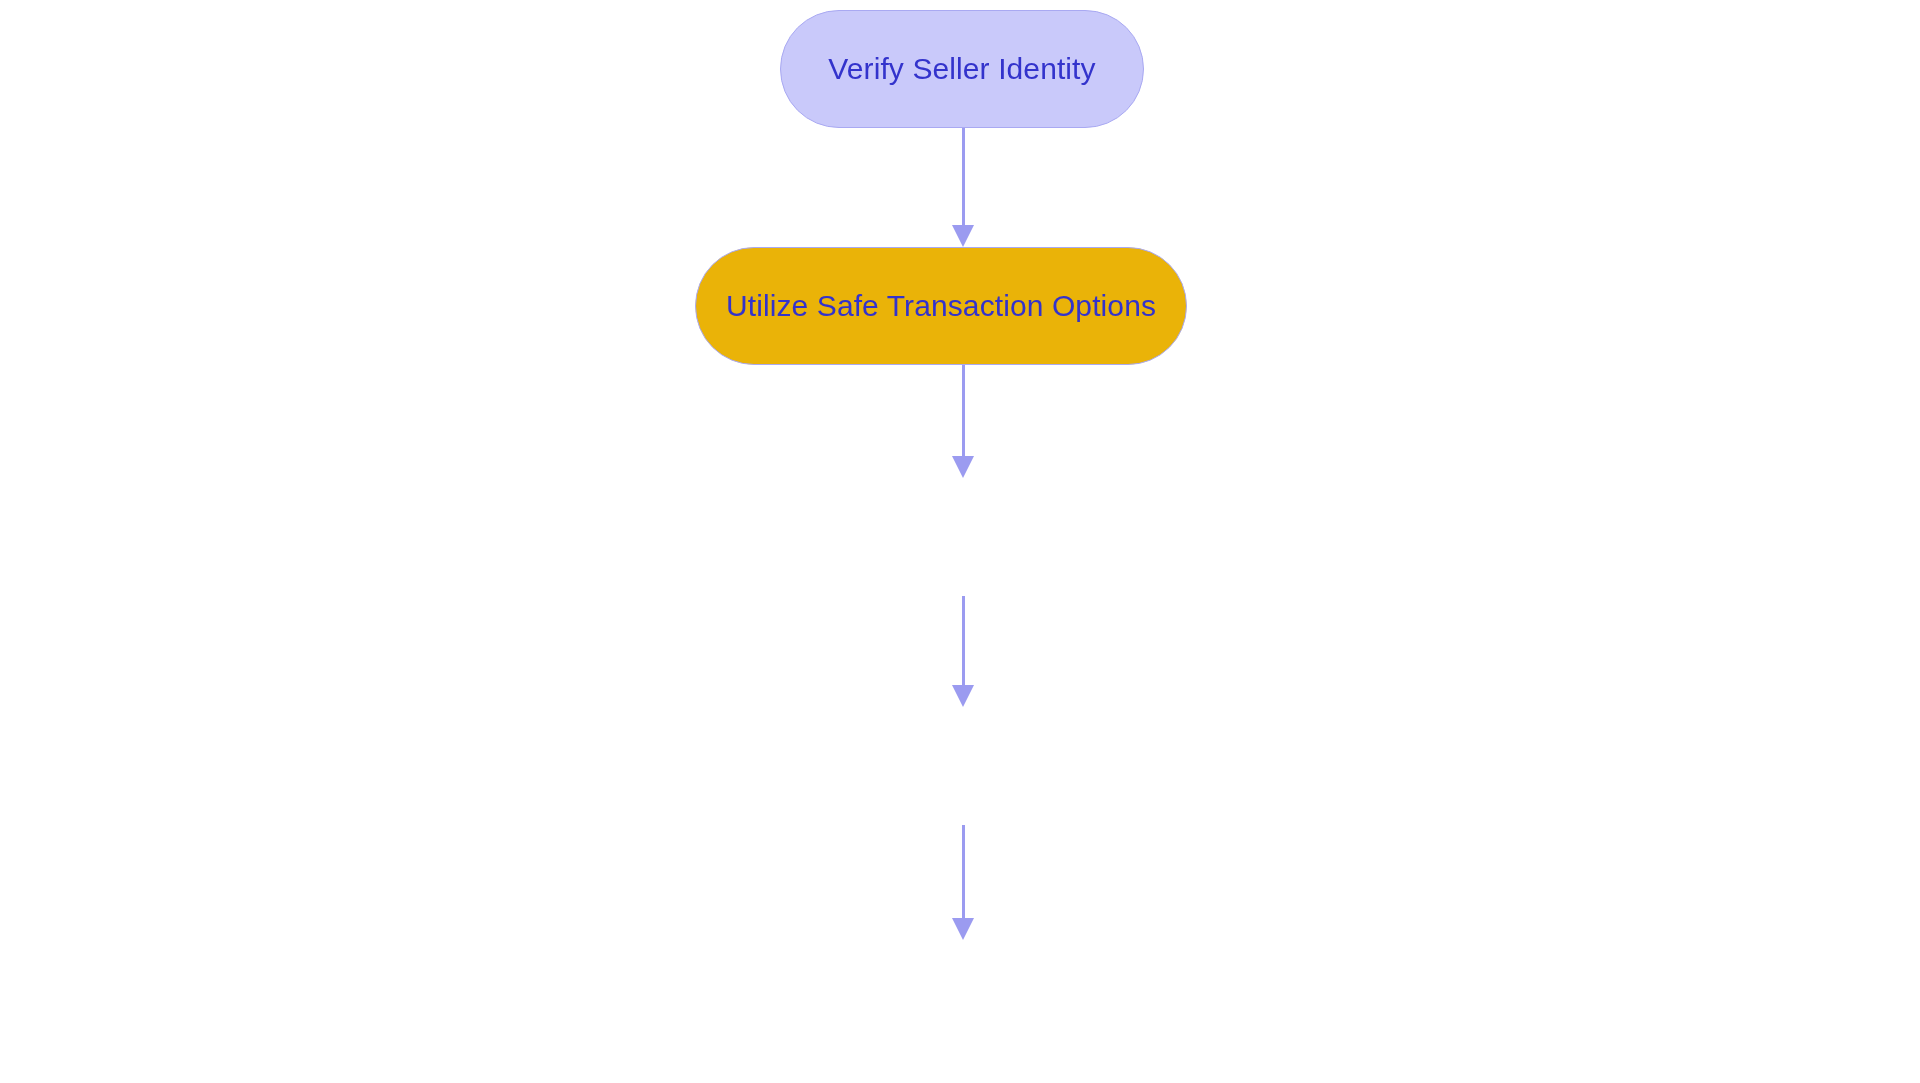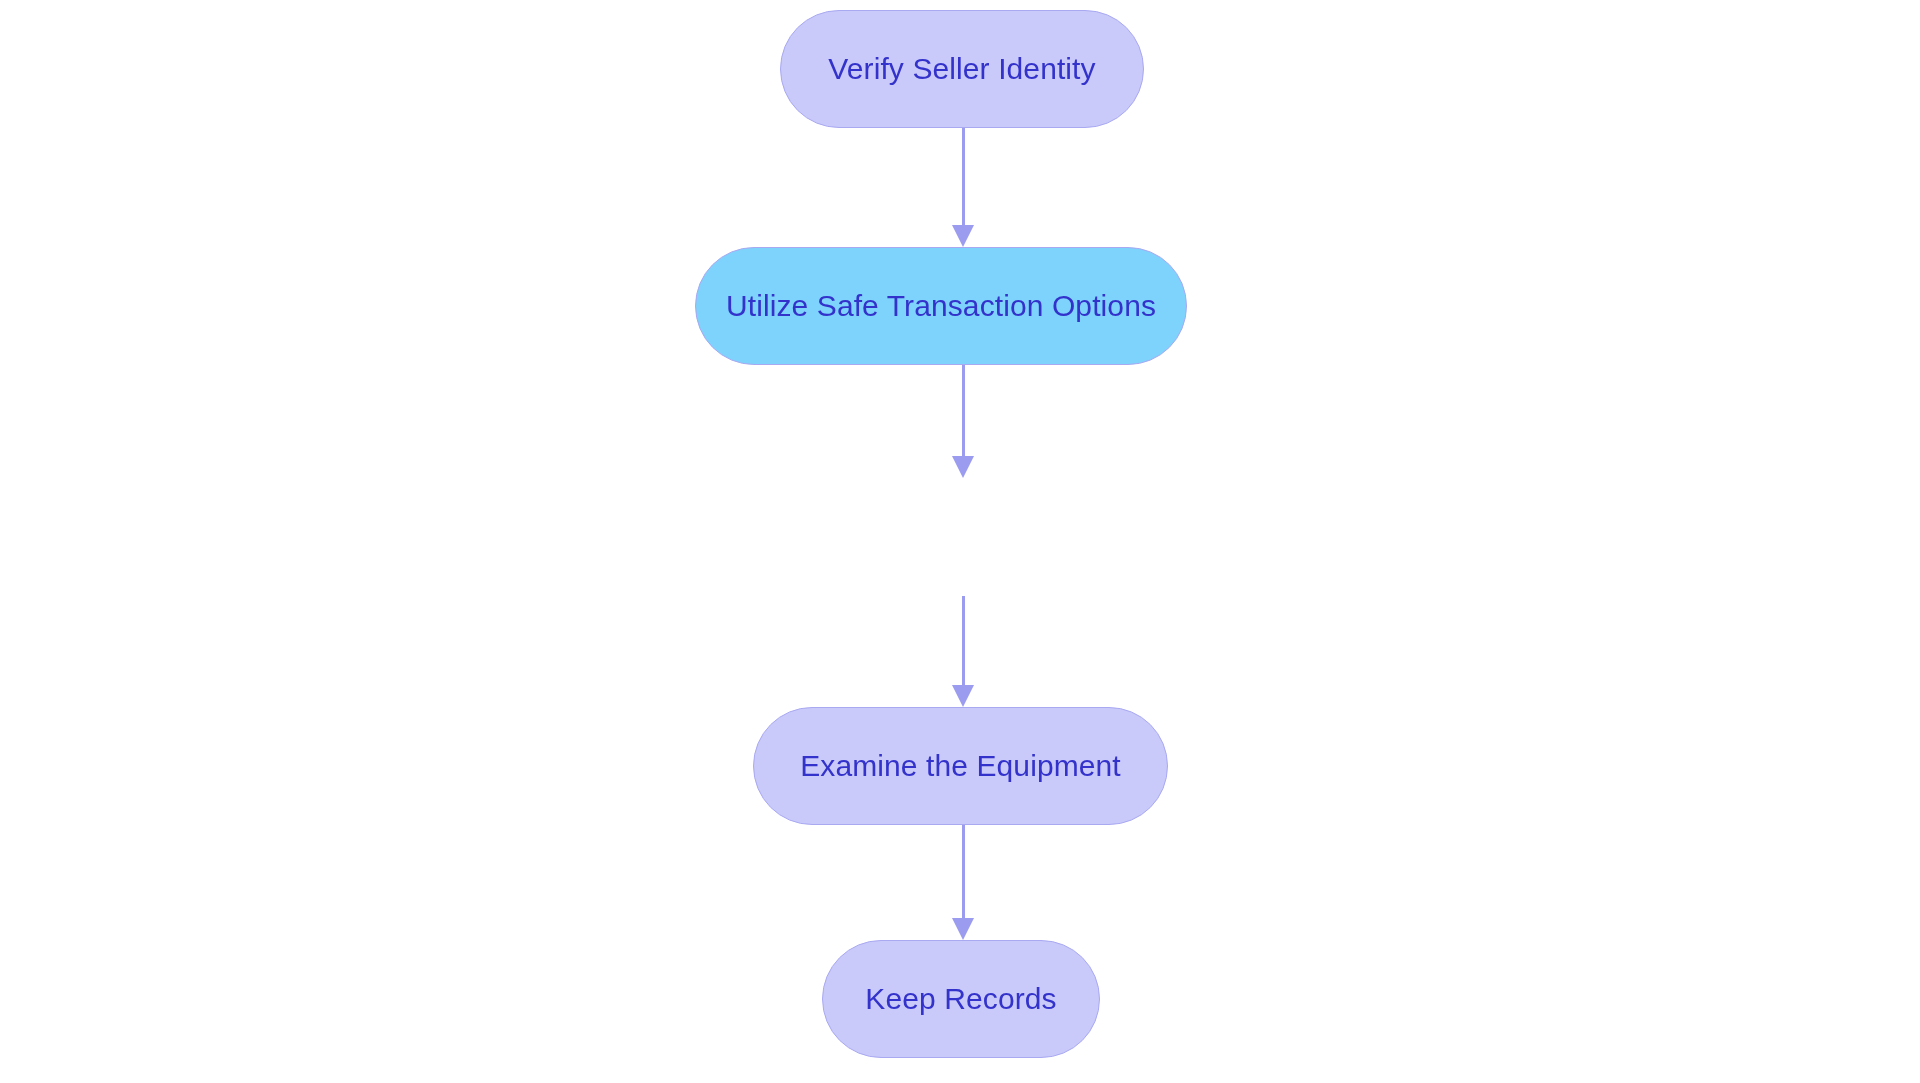--- a/index.html
+++ b/index.html
@@ -86,22 +86,16 @@
       <div class="edge-line" style="height: 91px; background: rgb(155, 155, 240);"></div>
       <div class="edge-arrowhead" style="border-top-color: rgb(155, 155, 240);"></div>
     </div>
     <div class="flow-edge" style="left: 943px; top: 825px; width: 40px; height: 115px;">
       <div class="edge-line" style="height: 95px; background: rgb(155, 155, 240);"></div>
       <div class="edge-arrowhead" style="border-top-color: rgb(155, 155, 240);"></div>
     </div>
     <div class="flow-node" style="left: 780px; top: 10px; width: 364px; height: 118px; background: rgb(201, 201, 250); border-color: rgb(169, 169, 242); color: rgb(51, 51, 204);">
       <span class="flow-node-label" style="color: rgb(51, 51, 204);">Verify Seller Identity</span>
     </div>
-    <div class="flow-node" style="left: 695px; top: 247px; width: 492px; height: 118px; background: #7dd3fc; border-color: rgb(169, 169, 242); color: rgb(51, 51, 204);">
+    <div class="flow-node" style="left: 695px; top: 247px; width: 492px; height: 118px; background: #eab308; border-color: rgb(169, 169, 242); color: rgb(51, 51, 204);">
       <span class="flow-node-label" style="color: rgb(51, 51, 204);">Utilize Safe Transaction Options</span>
-    </div>
-    <div class="flow-node" style="left: 753px; top: 707px; width: 415px; height: 118px; background: rgb(201, 201, 250); border-color: rgb(169, 169, 242); color: rgb(51, 51, 204);">
-      <span class="flow-node-label" style="color: rgb(51, 51, 204);">Examine the Equipment</span>
-    </div>
-    <div class="flow-node" style="left: 822px; top: 940px; width: 278px; height: 118px; background: rgb(201, 201, 250); border-color: rgb(169, 169, 242); color: rgb(51, 51, 204);">
-      <span class="flow-node-label" style="color: rgb(51, 51, 204);">Keep Records</span>
     </div>
   </div>
 
 </body></html>

